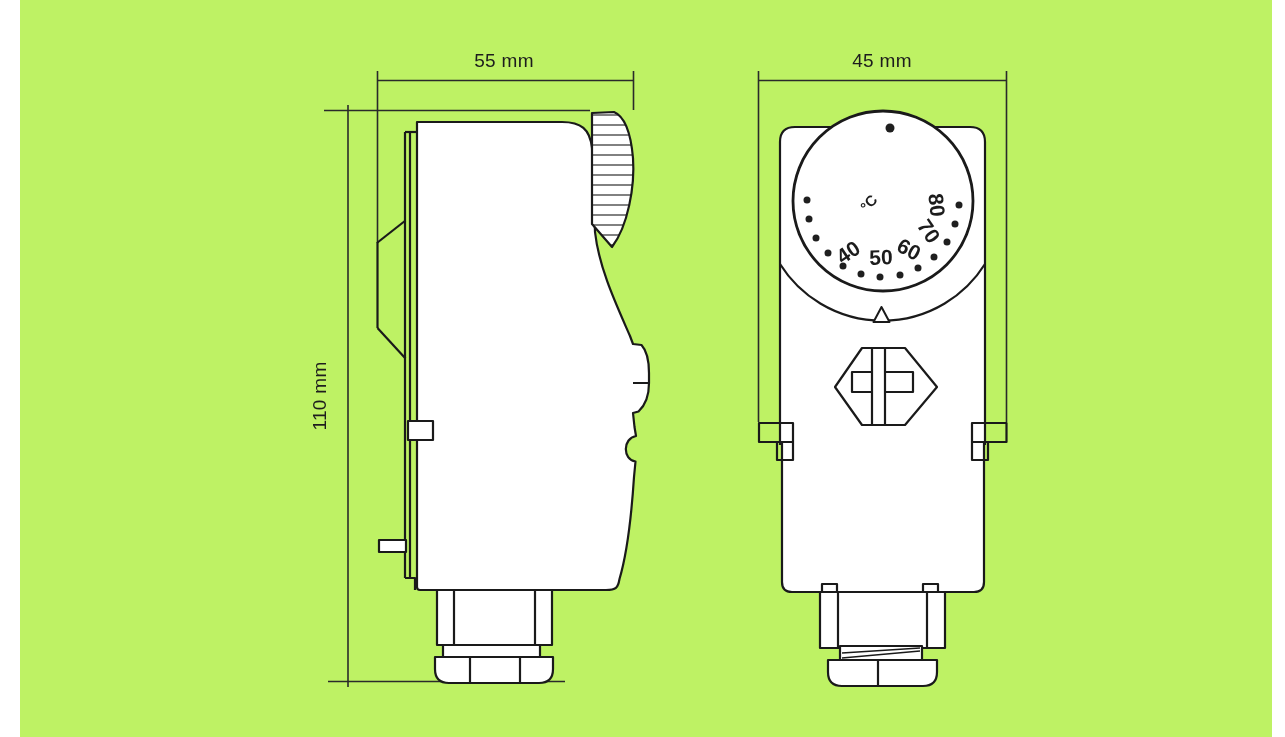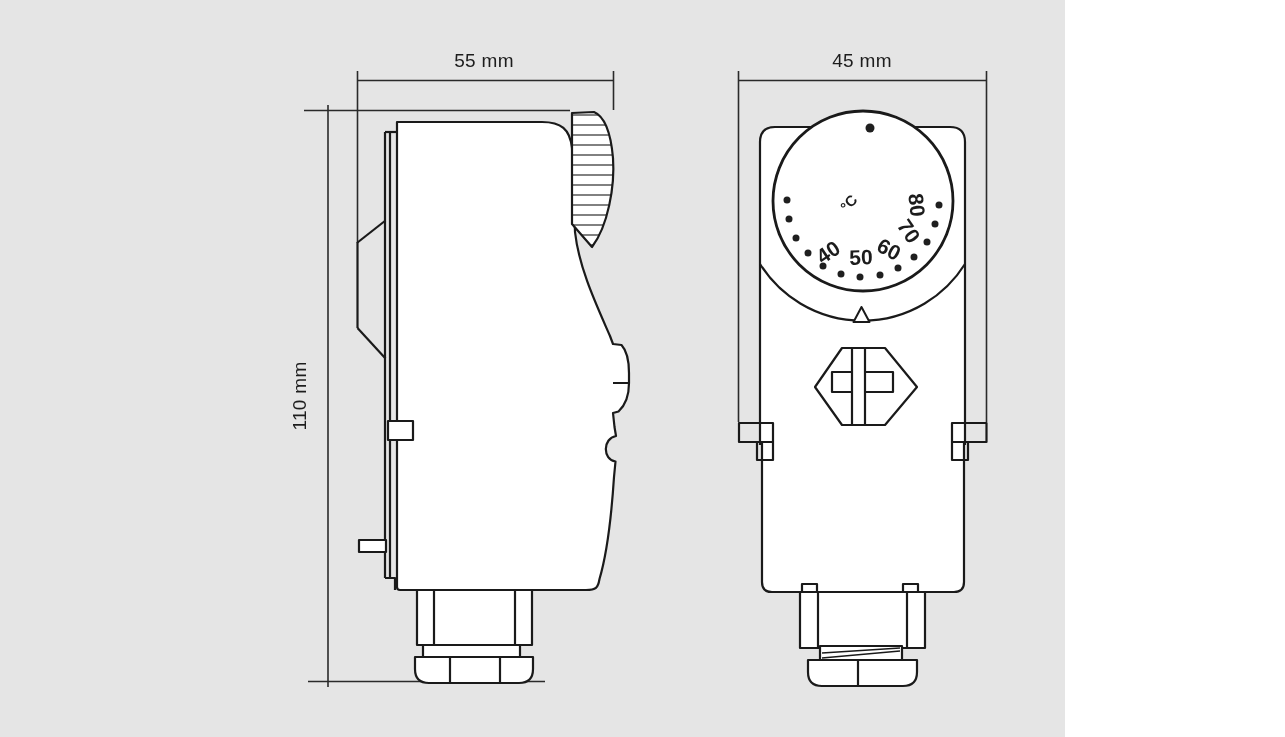--- a/index.html
+++ b/index.html
@@ -1,17 +1,17 @@
 <!DOCTYPE html>
 <html><head>
 <meta charset="utf-8">
 <style>
   html,body{margin:0;padding:0;background:#ffffff;}
-  .stage{position:relative;width:1065px;height:737px;background:#e5e5e5;overflow:hidden;
-         font-family:"Liberation Sans","DejaVu Sans",sans-serif;}
+  .stage{position:relative;width:1252px;height:737px;background:#bef264;overflow:hidden;
+         font-family:"Liberation Sans","DejaVu Sans",sans-serif;margin-left:20px;}
   svg text{font-family:"Liberation Sans","DejaVu Sans",sans-serif;fill:#1d1d1d;}
   .dim-label{font-size:19px;letter-spacing:.3px;}
   .scale-num{font-size:21px;font-weight:700;fill:#1c1c1c;}
   .unit-label{font-size:15px;font-weight:600;fill:#1c1c1c;}
 </style>
 </head>
 <body>
 
 <div class="stage">
 <svg width="1285" height="737" viewBox="0 0 1285 737">

